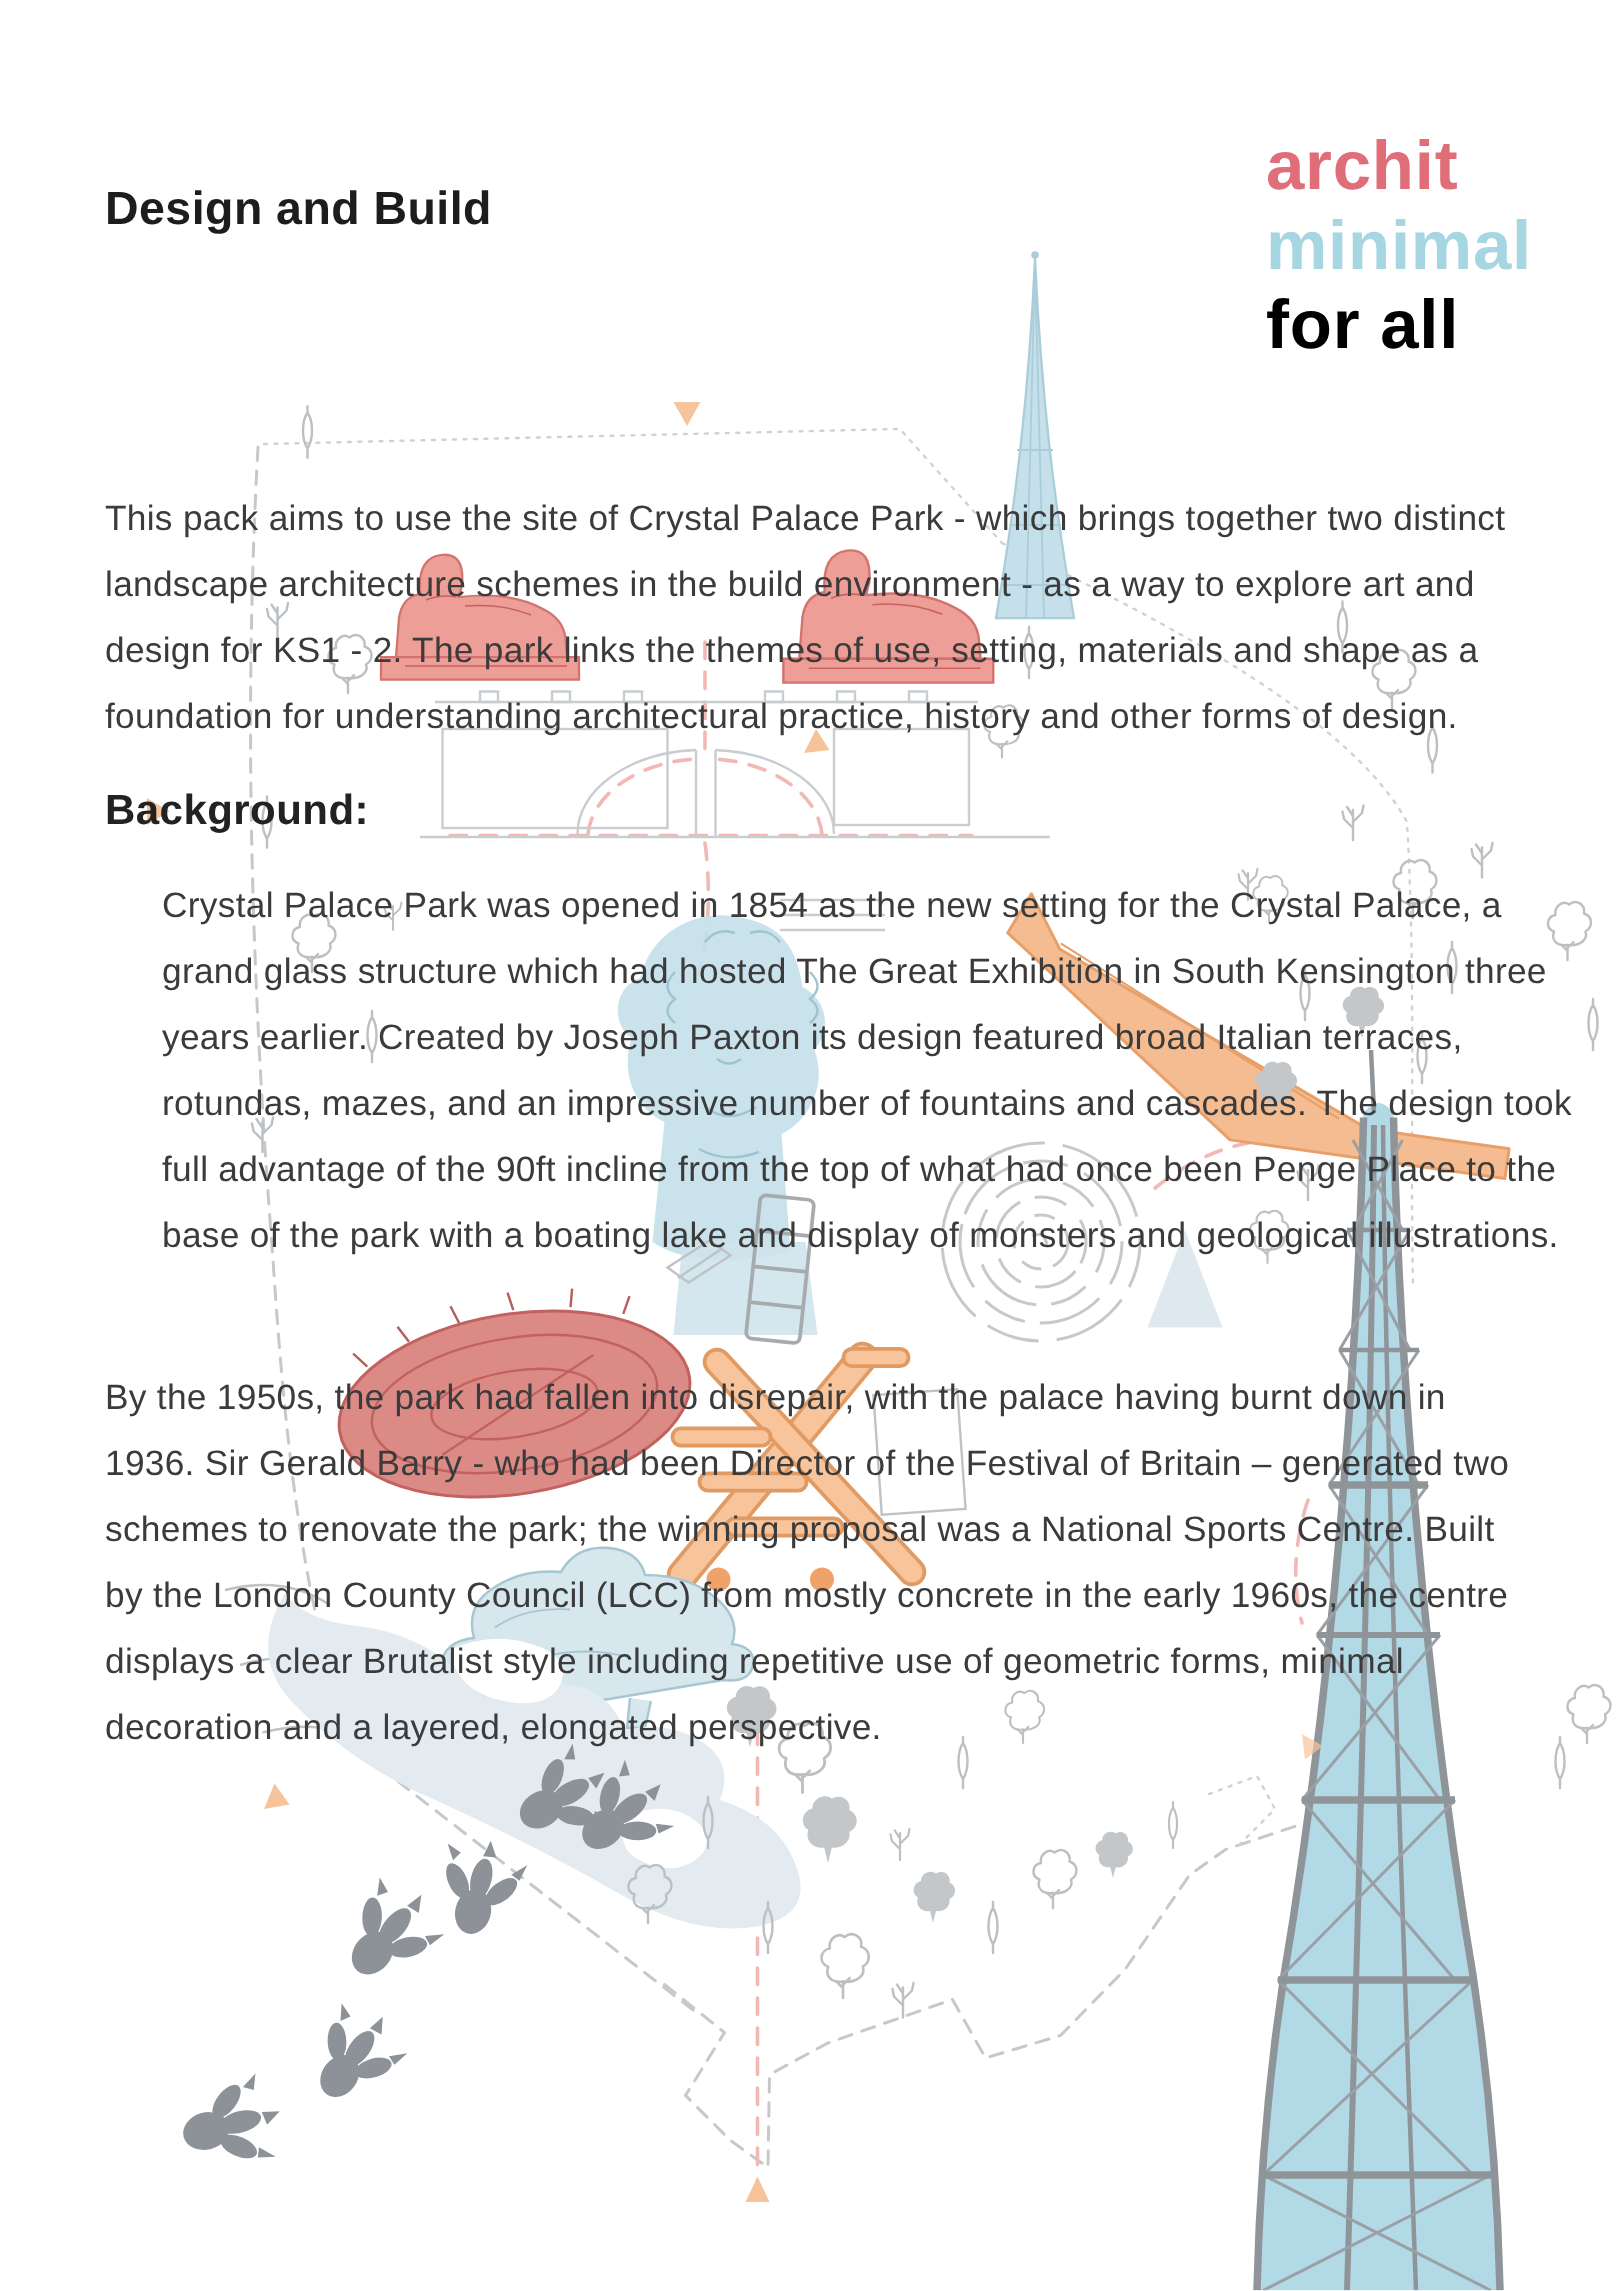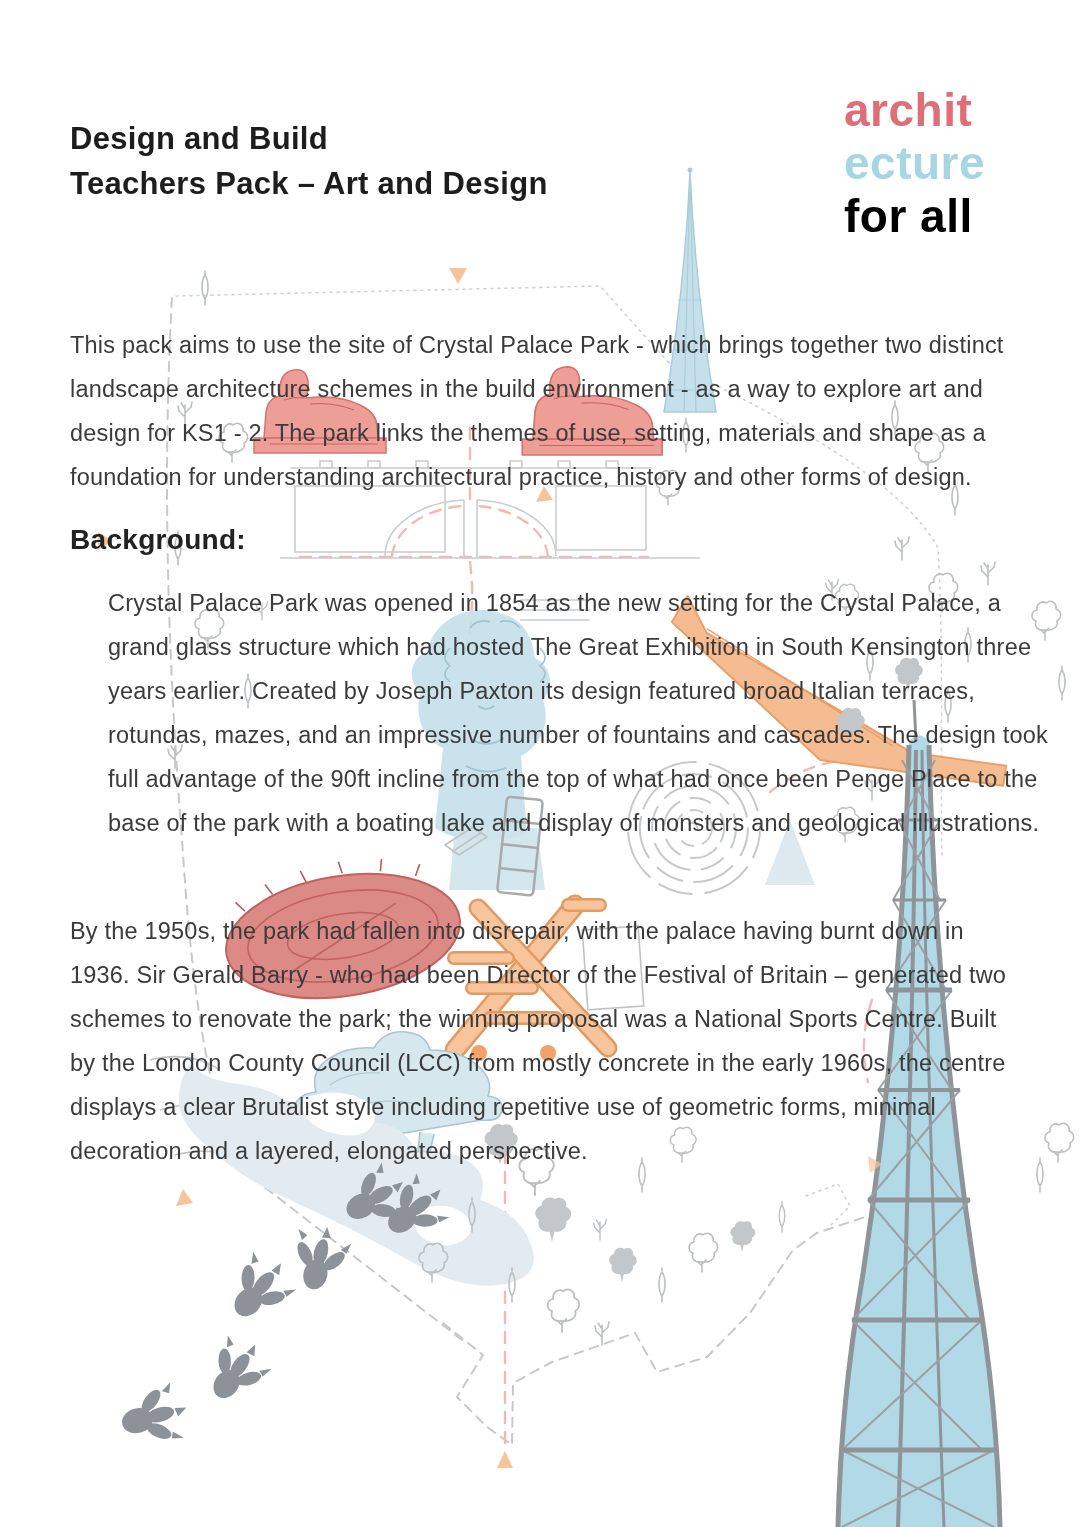--- a/index.html
+++ b/index.html
@@ -258,26 +258,25 @@
       <path d="M98,532 l15,9 l-15,9 z"></path>
       <path d="M536,502 l8,-16 l9,14 z"></path>
       <path d="M176,1206 l7,-17 l10,14 z"></path>
       <path d="M497,1468 l8,-17 l8,17 z"></path>
       <path d="M868,1156 l14,8 l-12,9 z" opacity=".7"></path>
     </g>
   </svg>
 
   <h1 class="fg title">
     <div>Design and Build</div>
-    <div>Teachers Pack – Art and Design</div>
   </h1>
 
   <div class="fg logo">
     <div class="w1">archit</div>
-    <div class="w2">ecture</div>
+    <div class="w2">minimal</div>
     <div class="w3">for all</div>
   </div>
 
   <p class="fg body-text p1">This pack aims to use the site of Crystal Palace Park - which brings together two distinct landscape architecture schemes in the build environment - as a way to explore art and design for KS1 - 2. The park links the themes of use, setting, materials and shape as a foundation for understanding architectural practice, history and other forms of design.</p>
 
   <h2 class="fg bh">Background:</h2>
 
   <p class="fg body-text p2">Crystal Palace Park was opened in 1854 as the new setting for the Crystal Palace, a grand glass structure which had hosted The Great Exhibition in South Kensington three years earlier. Created by Joseph Paxton its design featured broad Italian terraces, rotundas, mazes, and an impressive number of fountains and cascades. The design took full advantage of the 90ft incline from the top of what had once been Penge Place to the base of the park with a boating lake and display of monsters and geological illustrations.</p>
 
   <p class="fg body-text p3">By the 1950s, the park had fallen into disrepair, with the palace having burnt down in 1936. Sir Gerald Barry - who had been Director of the Festival of Britain – generated two schemes to renovate the park; the winning proposal was a National Sports Centre. Built by the London County Council (LCC) from mostly concrete in the early 1960s, the centre displays a clear Brutalist style including repetitive use of geometric forms, minimal decoration and a layered, elongated perspective.</p>

